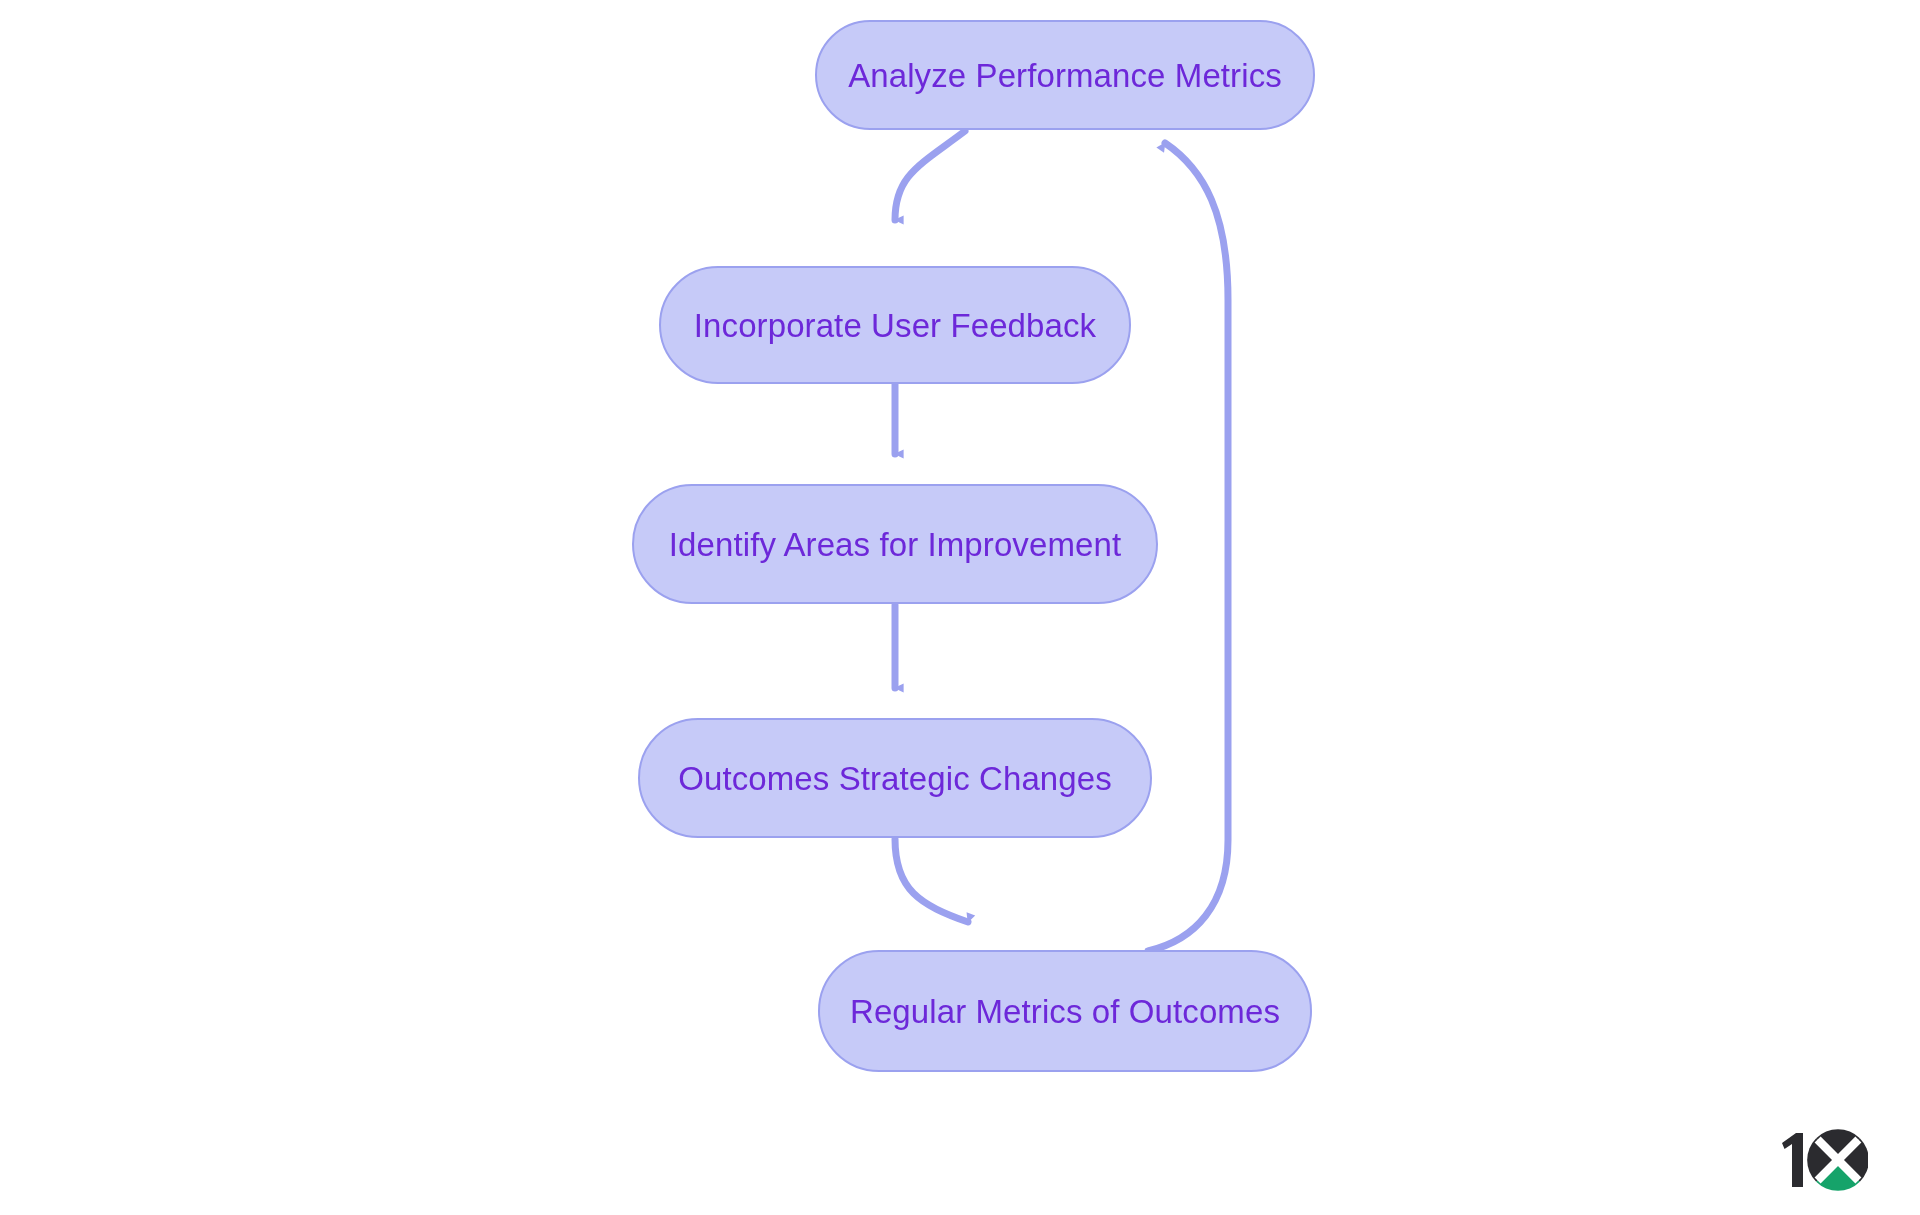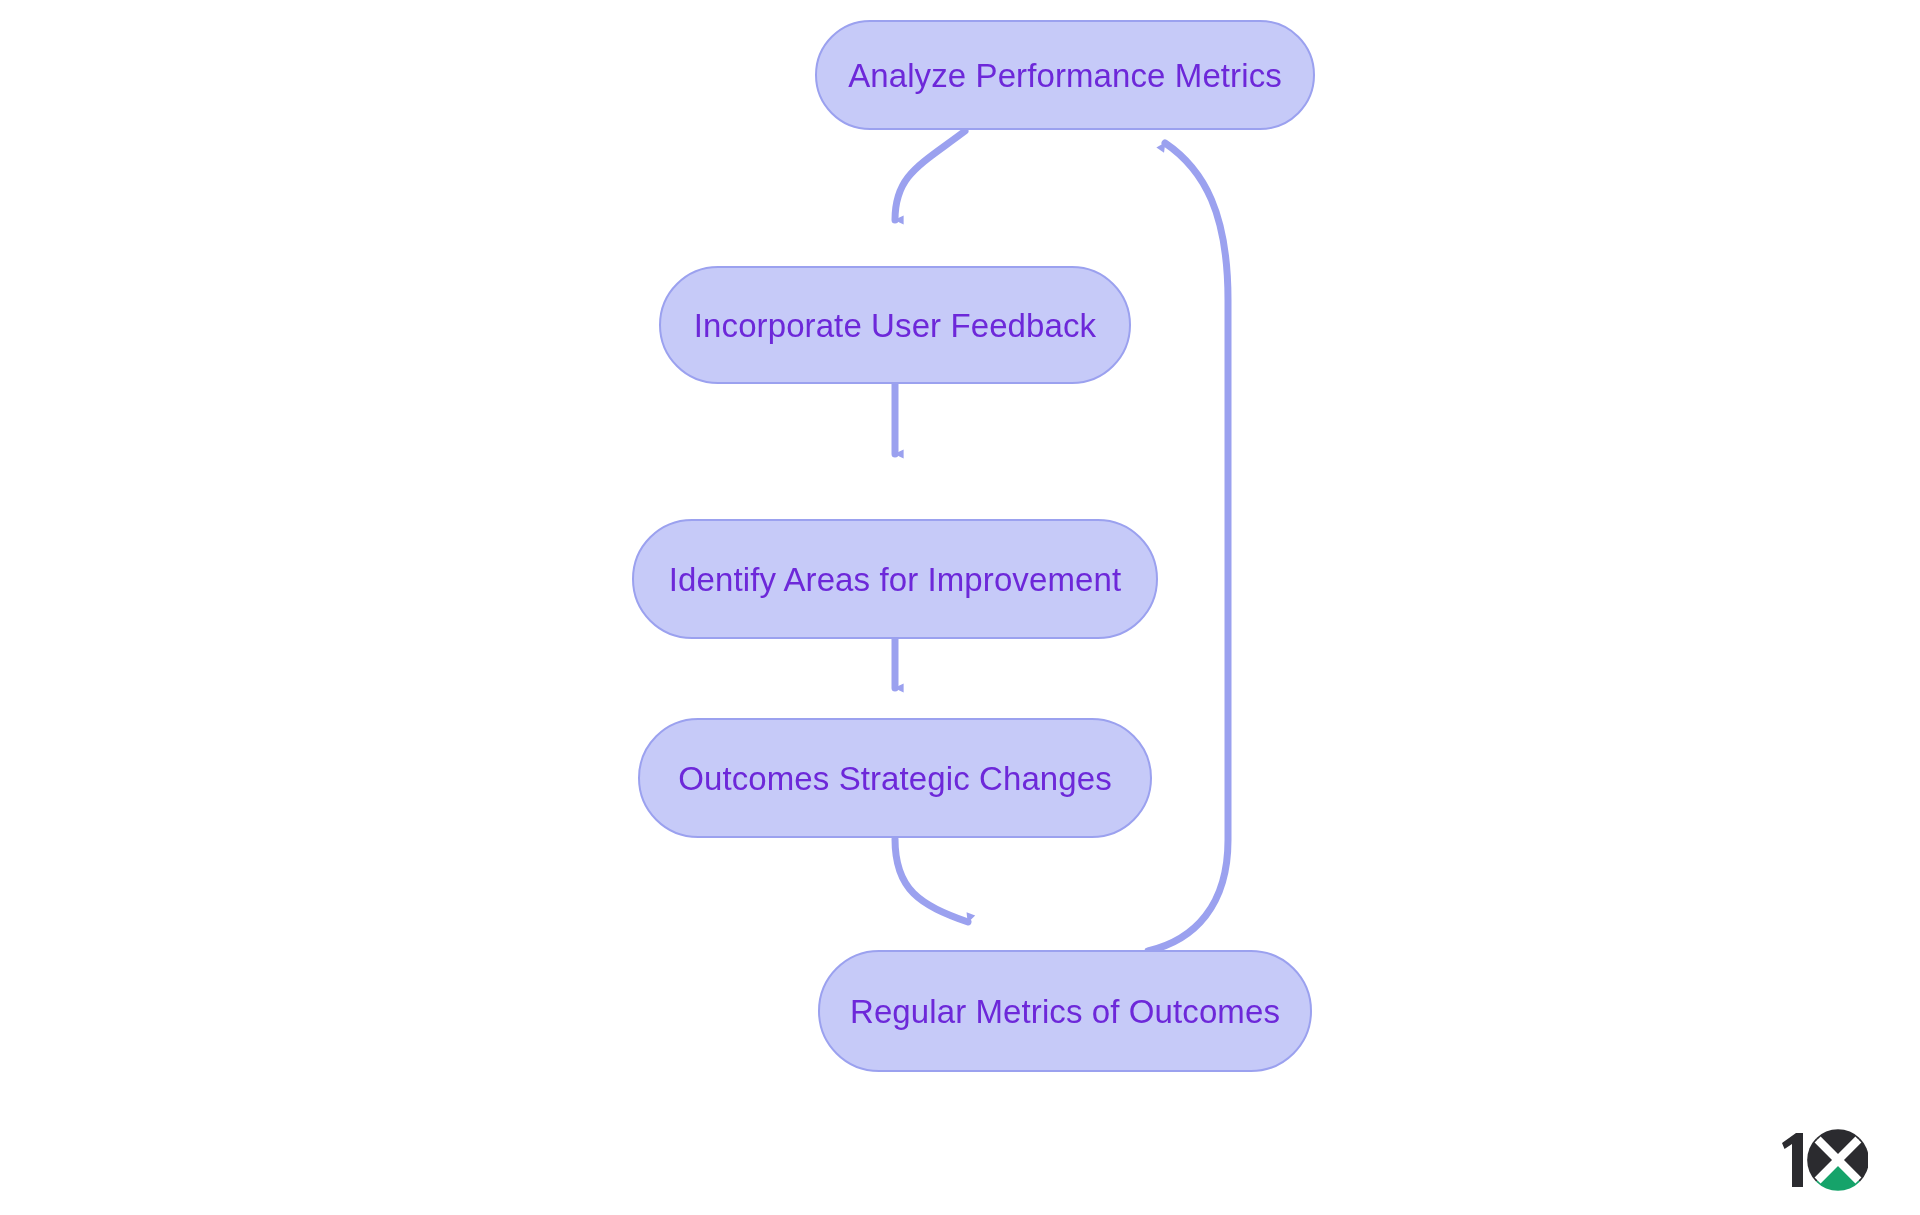--- a/index.html
+++ b/index.html
@@ -82,21 +82,21 @@
   </svg>
 
   <div class="node" style="left:815px; top:20px; width:500px; height:110px;">
     <span class="node-label">Analyze Performance Metrics</span>
   </div>
 
   <div class="node" style="left:659px; top:250px; width:472px; height:118px;margin-top:16px;">
     <span class="node-label">Incorporate User Feedback</span>
   </div>
 
-  <div class="node" style="left:632px; top:484px; width:526px; height:120px;margin-top:35px;">
+  <div class="node" style="left:632px; top:484px; width:526px; height:120px;">
     <span class="node-label">Identify Areas for Improvement</span>
   </div>
 
   <div class="node" style="left:638px; top:718px; width:514px; height:120px;">
     <span class="node-label">Outcomes Strategic Changes</span>
   </div>
 
   <div class="node" style="left:818px; top:950px; width:494px; height:122px;">
     <span class="node-label">Regular Metrics of Outcomes</span>
   </div>

